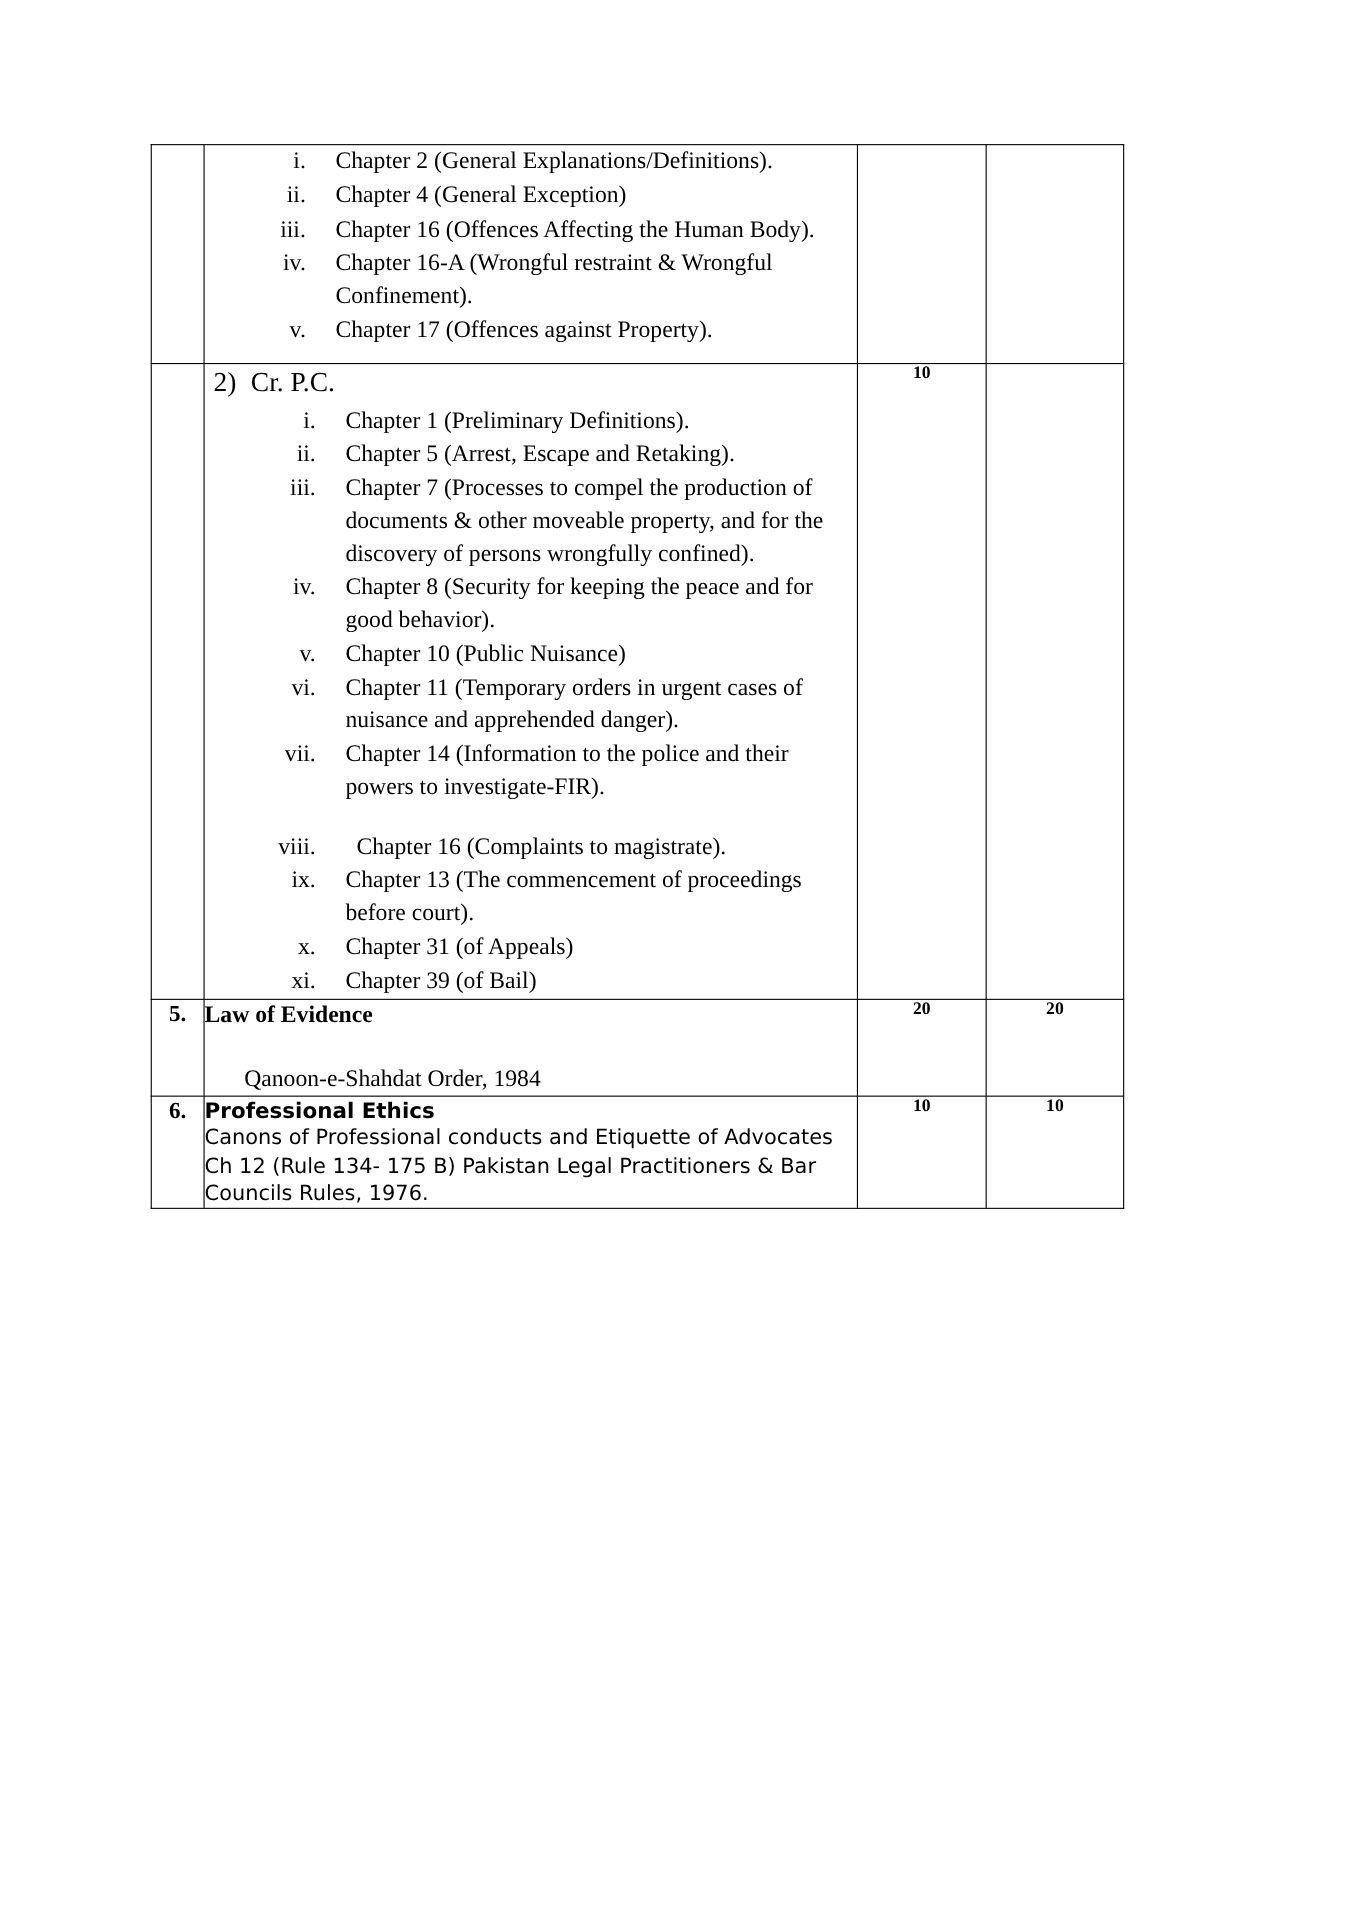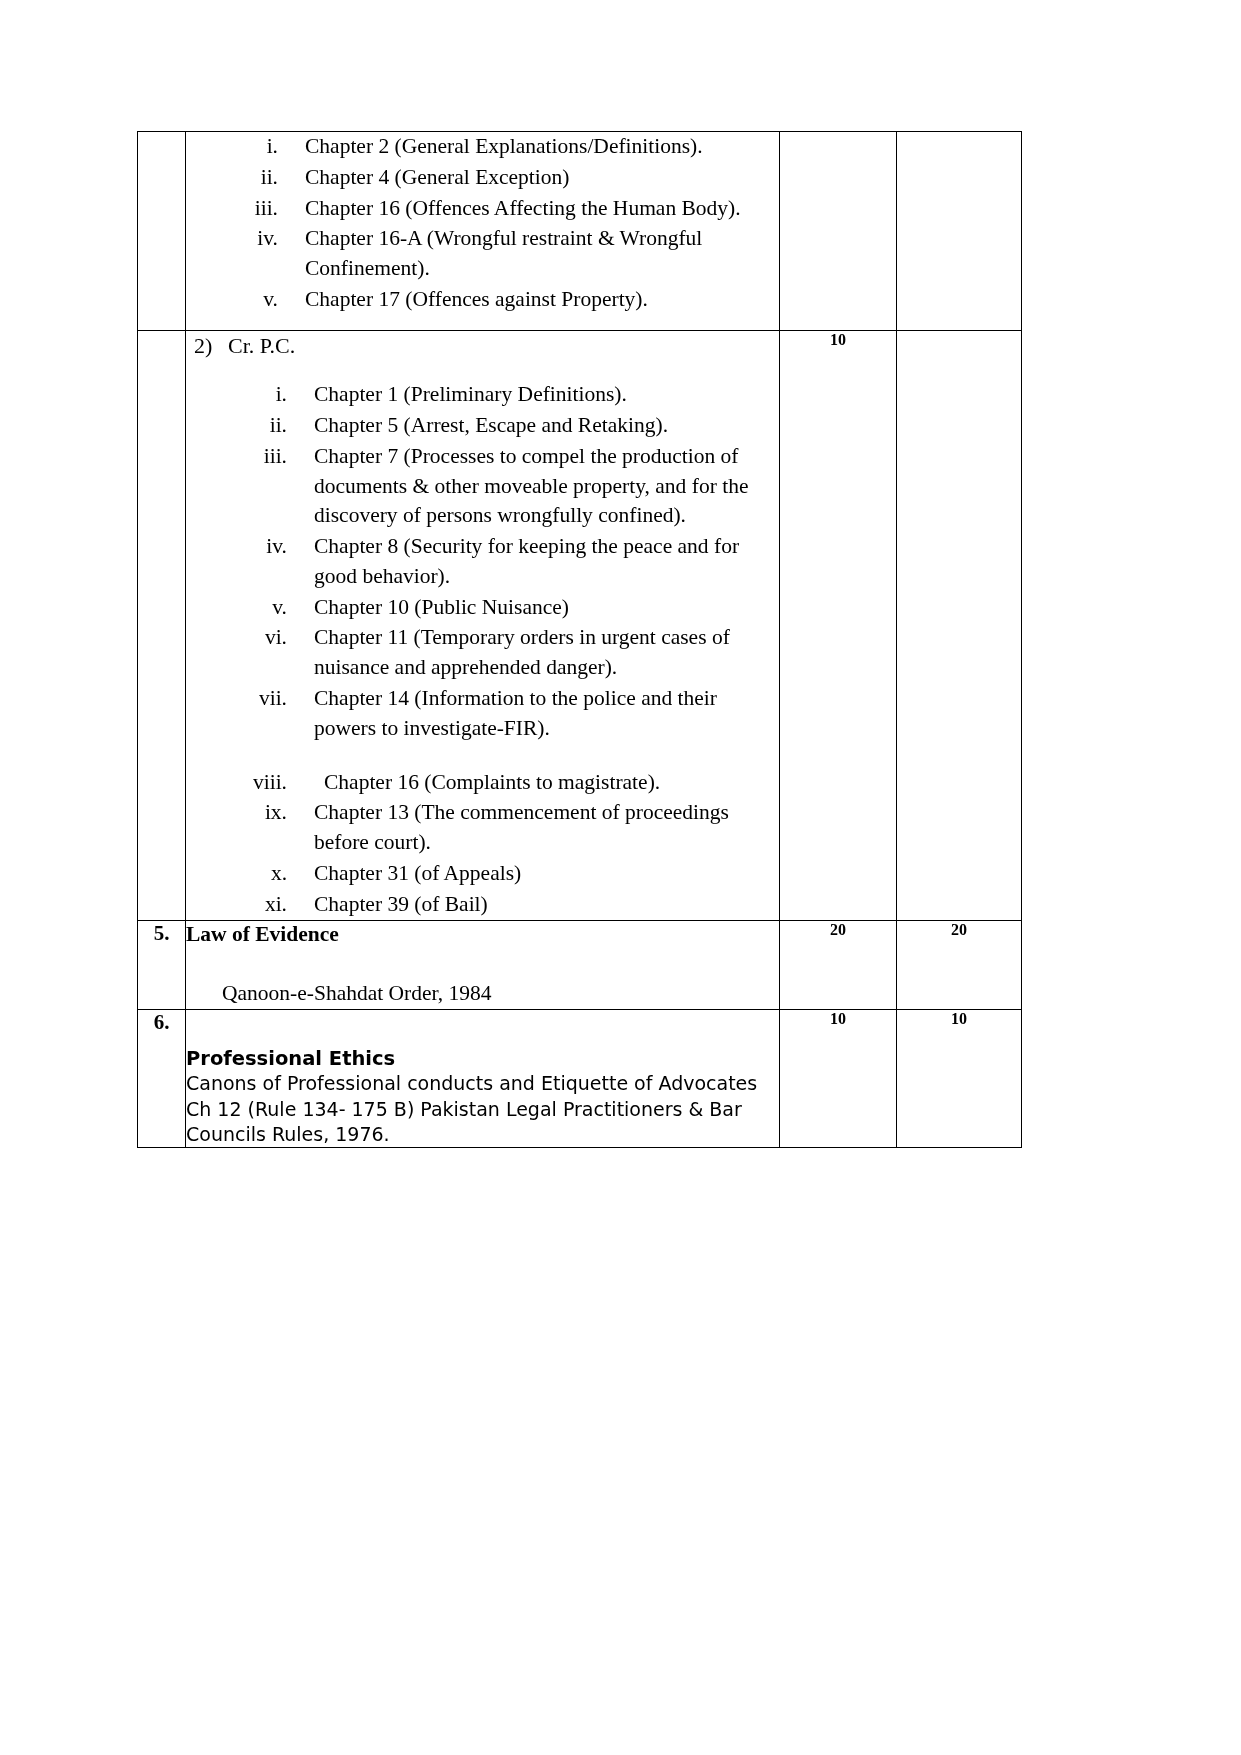--- a/index.html
+++ b/index.html
@@ -86,44 +86,43 @@
   }
   ol.roman.indented > li > .rn {
     width: 101px;
   }
   li.wide-gap > .txt {
     padding-left: 10px;
     margin-top: 24px;
   }
 
   .numbered-head {
-    font-size: 22px;
+    font-size: 25px;
     padding-left: 8px;
-    margin-bottom: 19px;
+    margin-bottom: 2px;
   }
   .numbered-head .num {
     display: inline-block;
     width: 34px;
   }
 
   .subject-title {
     font-weight: bold;
     font-size: 21.5px;
     line-height: 1.3;
   }
   .subject-sub {
     font-size: 21.5px;
     margin-top: 30px;
     padding-left: 36px;
   }
   .ethics-block {
     font-family: "DejaVu Sans", "Liberation Sans", sans-serif;
     font-size: 19px;
     line-height: 1.33;
-    margin-top: 36px;
   }
   .ethics-block .subject-title {
     font-family: "DejaVu Sans", "Liberation Sans", sans-serif;
     font-size: 19.5px;
     font-weight: bold;
   }
   .total-label-cell {
     text-align: right;
     font-weight: bold;
     font-size: 21px;

